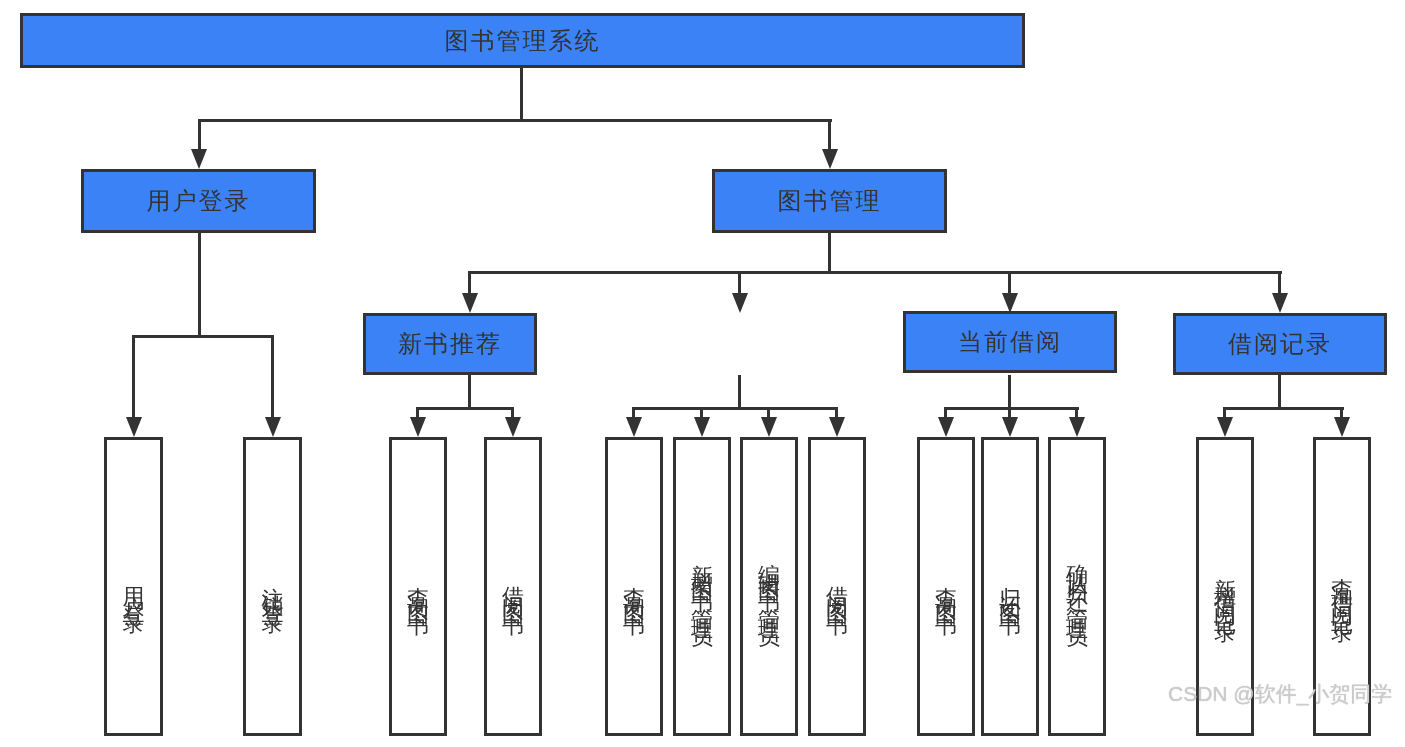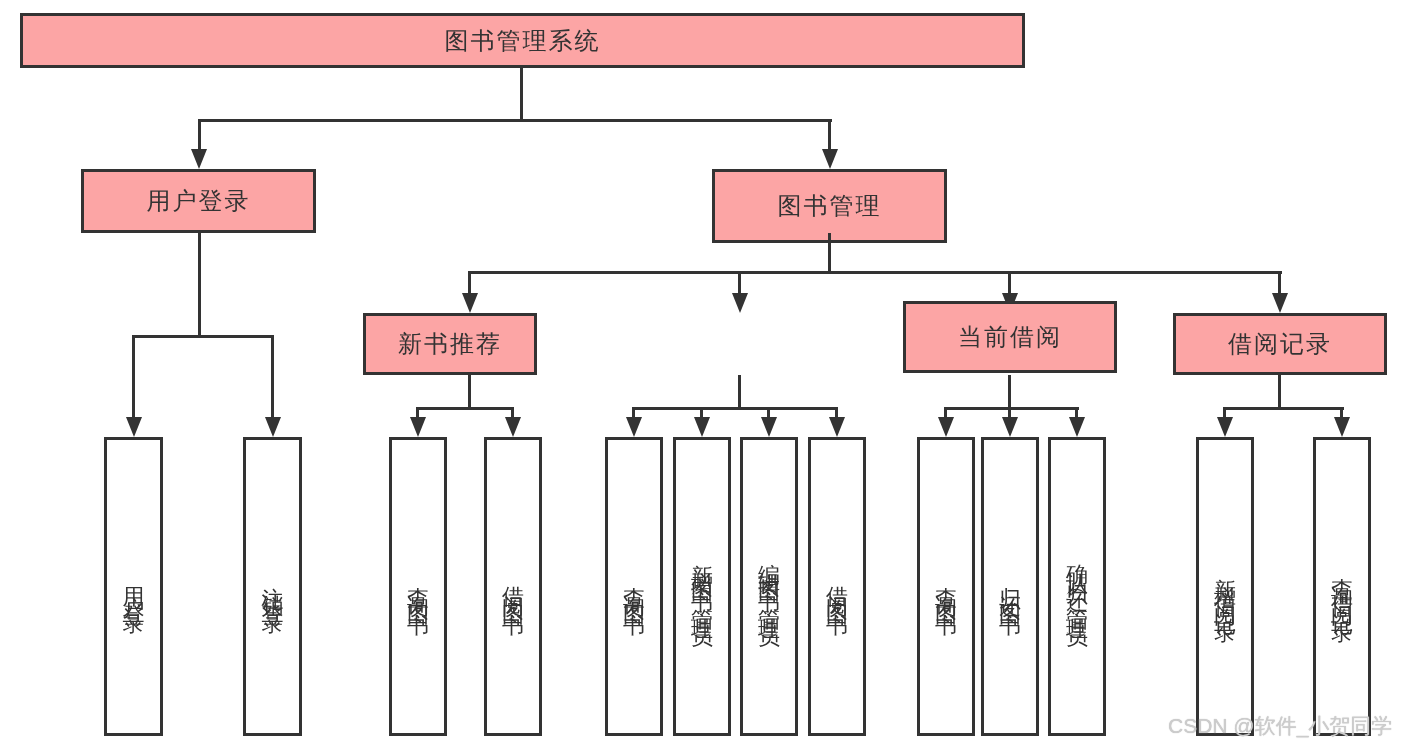--- a/index.html
+++ b/index.html
@@ -14,21 +14,21 @@
     height: 747px;
     background: #ffffff;
     overflow: hidden;
     color: #333333;
   }
   
   .box {
     position: absolute;
     box-sizing: border-box;
     border: 3px solid #333333;
-    background: #fca5a5;
+    background: #3b82f6;
     display: flex;
     align-items: center;
     justify-content: center;
     font-size: 24px;
     letter-spacing: 2px;
     color: #333333;
   }
   .vbox {
     position: absolute;
     box-sizing: border-box;
@@ -56,21 +56,21 @@
     position: absolute;
     width: 0;
     height: 0;
     border-left: 8px solid transparent;
     border-right: 8px solid transparent;
     border-top: 20px solid #333333;
   }
   .watermark {
     position: absolute;
     left: 1168px;
-    top: 712px;
+    top: 680px;
     font-size: 21px;
     color: #cccccc;
     text-shadow: 0 0 1px #b5b5b5;
     white-space: nowrap;
     z-index: 10;
   }
 </style>
 </head>
 <body>
 
@@ -79,42 +79,42 @@
   <div class="box" style="left:20px; top:13px; width:1005px; height:55px;">图书管理系统</div>
 
   <div class="vl" style="left:520px; top:68px; height:51px;"></div>
   <div class="hl" style="left:198px; top:119px; width:634px;"></div>
   <div class="vl" style="left:198px; top:119px; height:32px;"></div>
   <div class="arr" style="left:191px; top:149px;"></div>
   <div class="vl" style="left:828px; top:119px; height:32px;"></div>
   <div class="arr" style="left:822px; top:149px;"></div>
 
   <div class="box" style="left:81px; top:169px; width:235px; height:64px;">用户登录</div>
-  <div class="box" style="left:712px; top:169px; width:235px; height:74px;">图书管理</div>
+  <div class="box" style="left:712px; top:169px; width:235px; height:64px;">图书管理</div>
 
   <div class="vl" style="left:198px; top:233px; height:102px;"></div>
   <div class="hl" style="left:132px; top:335px; width:142px;"></div>
   <div class="vl" style="left:132px; top:335px; height:84px;"></div>
   <div class="arr" style="left:126px; top:417px;"></div>
   <div class="vl" style="left:271px; top:335px; height:84px;"></div>
   <div class="arr" style="left:265px; top:417px;"></div>
 
   <div class="vl" style="left:828px; top:233px; height:38px;"></div>
   <div class="hl" style="left:468px; top:271px; width:814px;"></div>
   <div class="vl" style="left:468px; top:271px; height:24px;"></div>
   <div class="arr" style="left:462px; top:293px;"></div>
   <div class="vl" style="left:738px; top:271px; height:24px;"></div>
   <div class="arr" style="left:732px; top:293px;"></div>
   <div class="vl" style="left:1008px; top:271px; height:24px;"></div>
   <div class="arr" style="left:1002px; top:293px;"></div>
   <div class="vl" style="left:1278px; top:271px; height:24px;"></div>
   <div class="arr" style="left:1272px; top:293px;"></div>
 
   <div class="box" style="left:363px; top:313px; width:174px; height:62px;">新书推荐</div>
-  <div class="box" style="left:903px; top:301px; width:214px; height:72px;">当前借阅</div>
+  <div class="box" style="left:903px; top:311px; width:214px; height:62px;">当前借阅</div>
   <div class="box" style="left:1173px; top:313px; width:214px; height:62px;">借阅记录</div>
 
   <div class="vl" style="left:468px; top:375px; height:32px;"></div>
   <div class="hl" style="left:416px; top:407px; width:98px;"></div>
   <div class="vl" style="left:416px; top:407px; height:12px;"></div>
   <div class="arr" style="left:410px; top:417px;"></div>
   <div class="vl" style="left:511px; top:407px; height:12px;"></div>
   <div class="arr" style="left:505px; top:417px;"></div>
 
   <div class="vl" style="left:738px; top:375px; height:32px;"></div>

